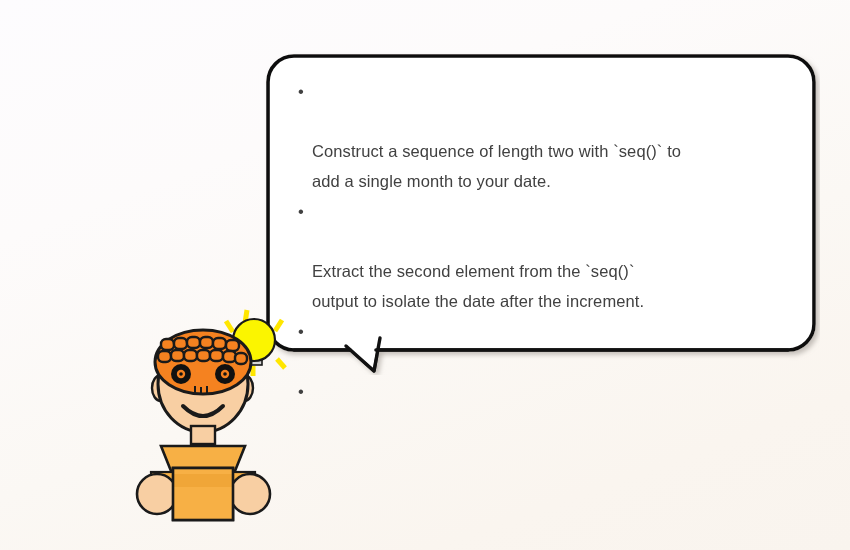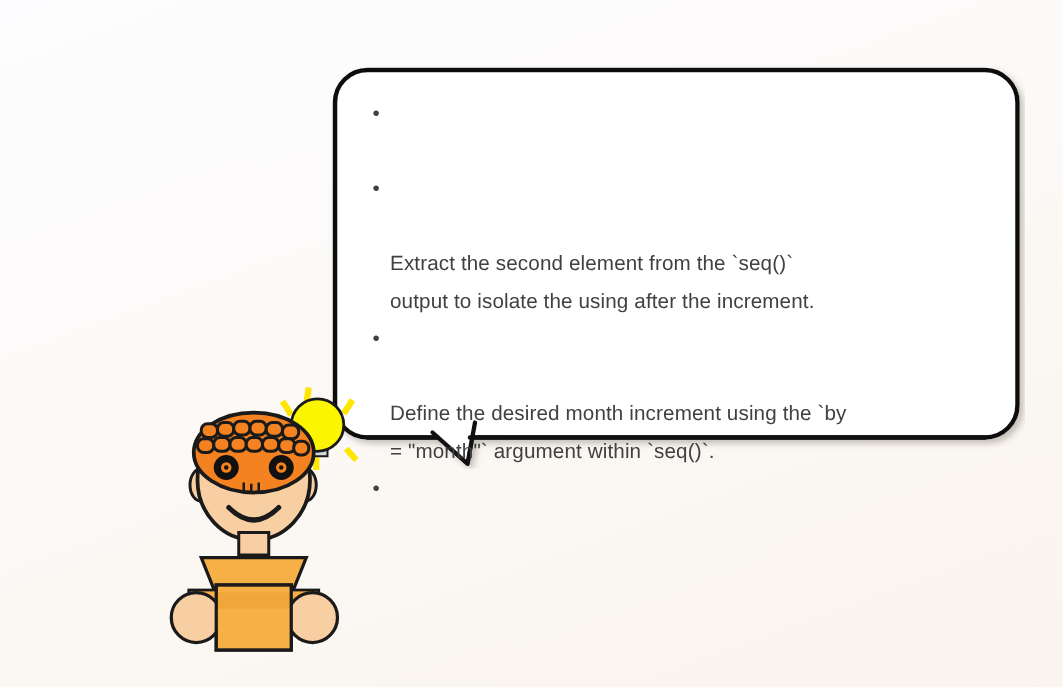--- a/index.html
+++ b/index.html
@@ -106,30 +106,30 @@
 
       <path d="M 118 288 L 112 321 L 84 296" fill="none" stroke="#111111" stroke-width="3.4" stroke-linejoin="round" stroke-linecap="round"></path>
 
       <line x1="32" y1="300" x2="88" y2="300" stroke="#111111" stroke-width="3.6" stroke-linecap="round"></line>
       <line x1="114" y1="300" x2="526" y2="300" stroke="#111111" stroke-width="3.6" stroke-linecap="round"></line>
     </svg>
 
     <ul id="bullet-list">
       <li>
         <span class="bdot">•</span>
+        <span>Construct a sequence of length two with `seq()` to
+add a single month to your date.</span>
       </li>
       <li>
         <span class="bdot">•</span>
         <span>Extract the second element from the `seq()`
-output to isolate the using after the increment.</span>
-      </li>
-      <li>
-        <span class="bdot">•</span>
-        <span>Define the desired month increment using the `by
-= "month"` argument within `seq()`.</span>
+output to isolate the date after the increment.</span>
+      </li>
+      <li>
+        <span class="bdot">•</span>
       </li>
       <li>
         <span class="bdot">•</span>
       </li>
     </ul>
   </div>
 
   <div id="character">
     <svg id="character-svg" viewBox="0 0 170 230" xmlns="http://www.w3.org/2000/svg">
 

